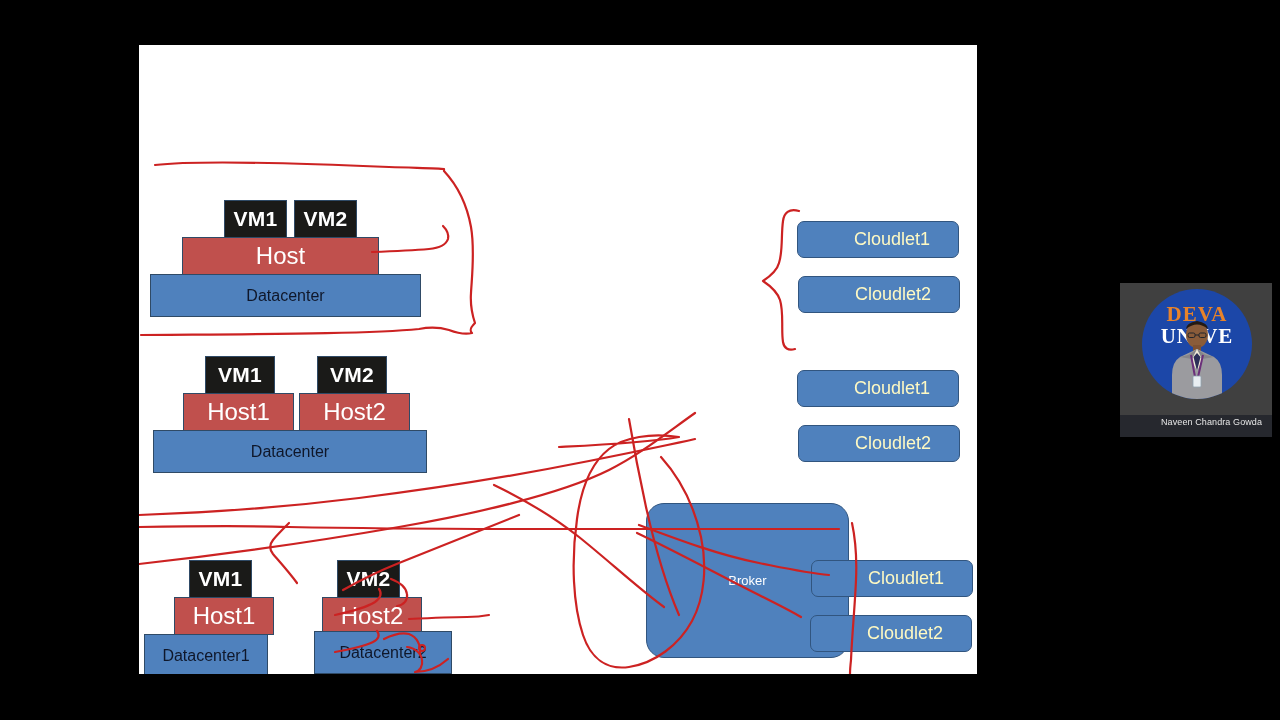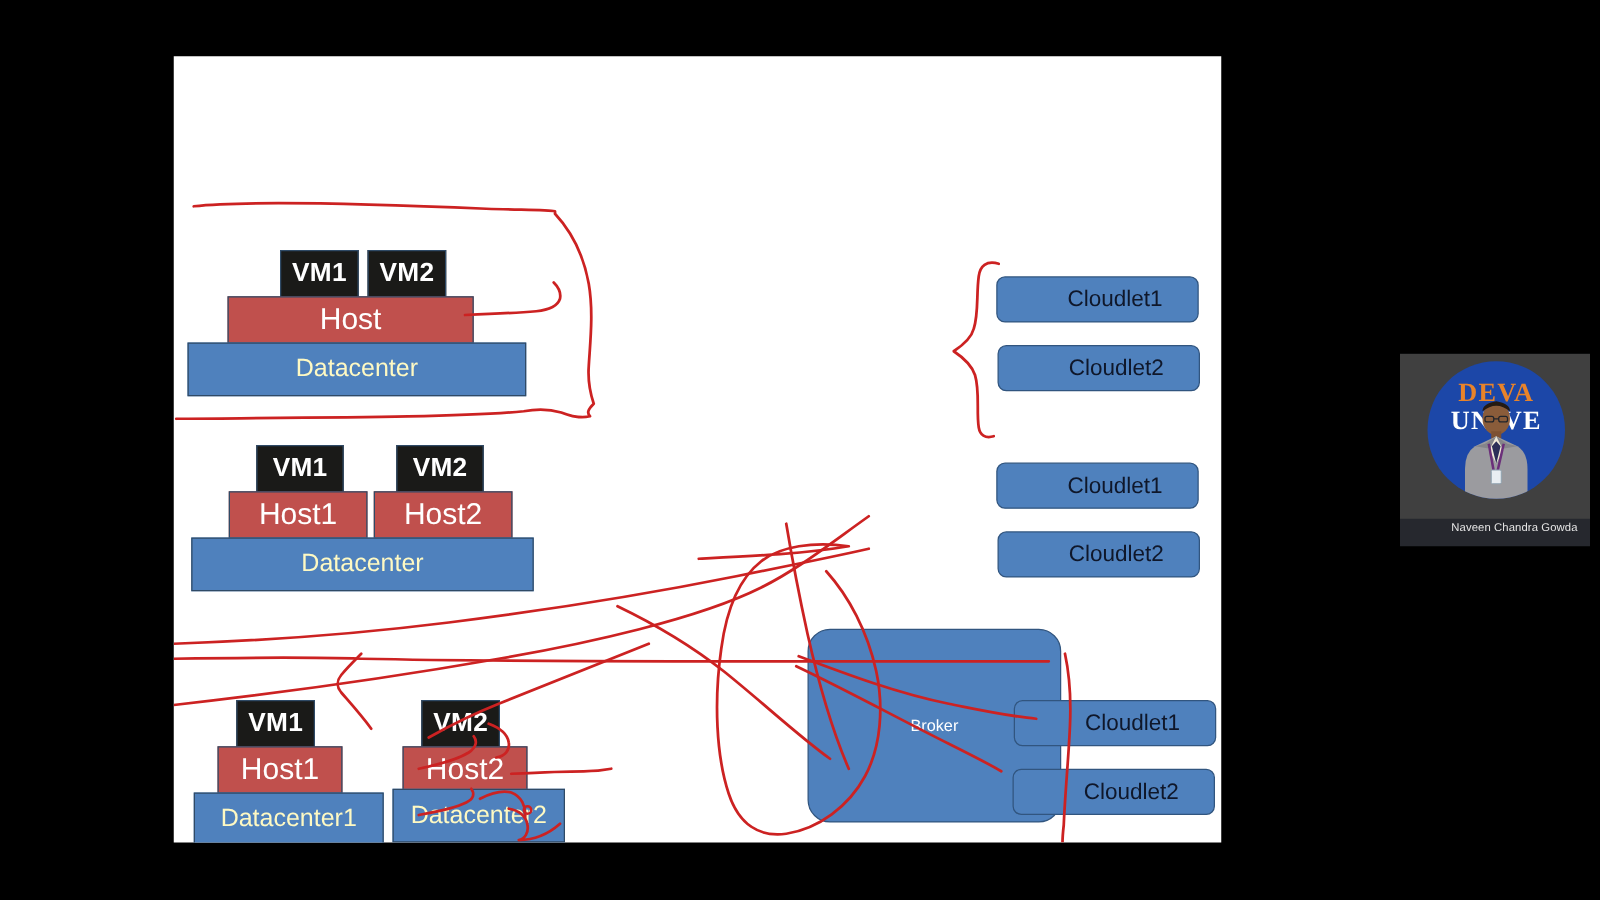--- a/index.html
+++ b/index.html
@@ -54,34 +54,34 @@
     align-items: center;
     justify-content: center;
     font-size: 24px;
     box-sizing: border-box;
   }
 
   .dc {
     position: absolute;
     background: #4f81bd;
     border: 1px solid #2f4a66;
-    color: #fef9c3;
-    display: flex;
-    align-items: center;
-    justify-content: center;
-    font-size: 20px;
+    color: #0f172a;
+    display: flex;
+    align-items: center;
+    justify-content: center;
+    font-size: 16px;
     box-sizing: border-box;
   }
 
   .cloudlet {
     position: absolute;
     background: #4f81bd;
     border: 1.5px solid #31557f;
     border-radius: 7px;
-    color: #0f172a;
+    color: #fef9c3;
     display: flex;
     align-items: center;
     justify-content: center;
     font-size: 18px;
     box-sizing: border-box;
     padding-left: 28px;
   }
 
   #broker {
     position: absolute;
@@ -190,21 +190,21 @@
       <div class="vm" style="left:66px;top:311px;width:70px;height:38px;">VM1</div>
       <div class="vm" style="left:178px;top:311px;width:70px;height:38px;">VM2</div>
       <div class="host" style="left:44px;top:348px;width:111px;height:38px;">Host1</div>
       <div class="host" style="left:160px;top:348px;width:111px;height:38px;">Host2</div>
       <div class="dc" style="left:14px;top:385px;width:274px;height:43px;">Datacenter</div>
     </div>
 
     <div>
       <div class="vm" style="left:50px;top:515px;width:63px;height:38px;">VM1</div>
       <div class="host" style="left:35px;top:552px;width:100px;height:38px;">Host1</div>
-      <div class="dc" style="left:16px;top:589px;width:152px;height:43px;">Datacenter1</div>
+      <div class="dc" style="left:5px;top:589px;width:124px;height:43px;">Datacenter1</div>
 
       <div class="vm" style="left:198px;top:515px;width:63px;height:38px;">VM2</div>
       <div class="host" style="left:183px;top:552px;width:100px;height:38px;">Host2</div>
       <div class="dc" style="left:175px;top:586px;width:138px;height:43px;">Datacenter2</div>
     </div>
 
     <div id="broker">
       <span>Broker</span>
     </div>
 

